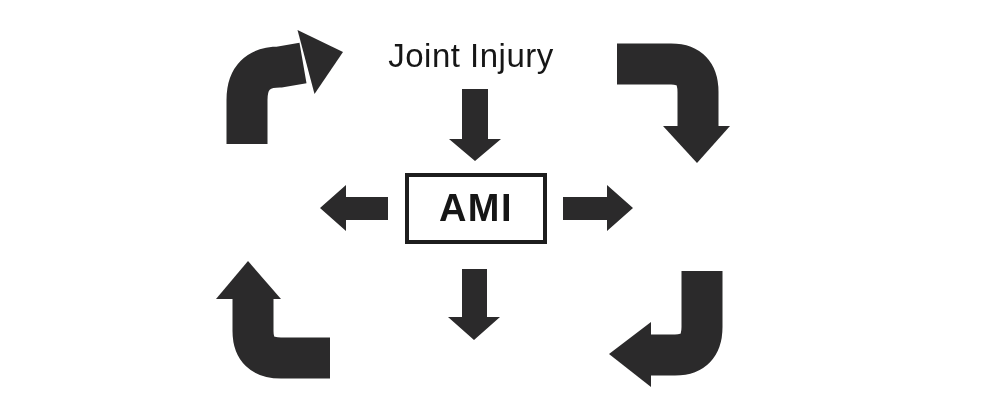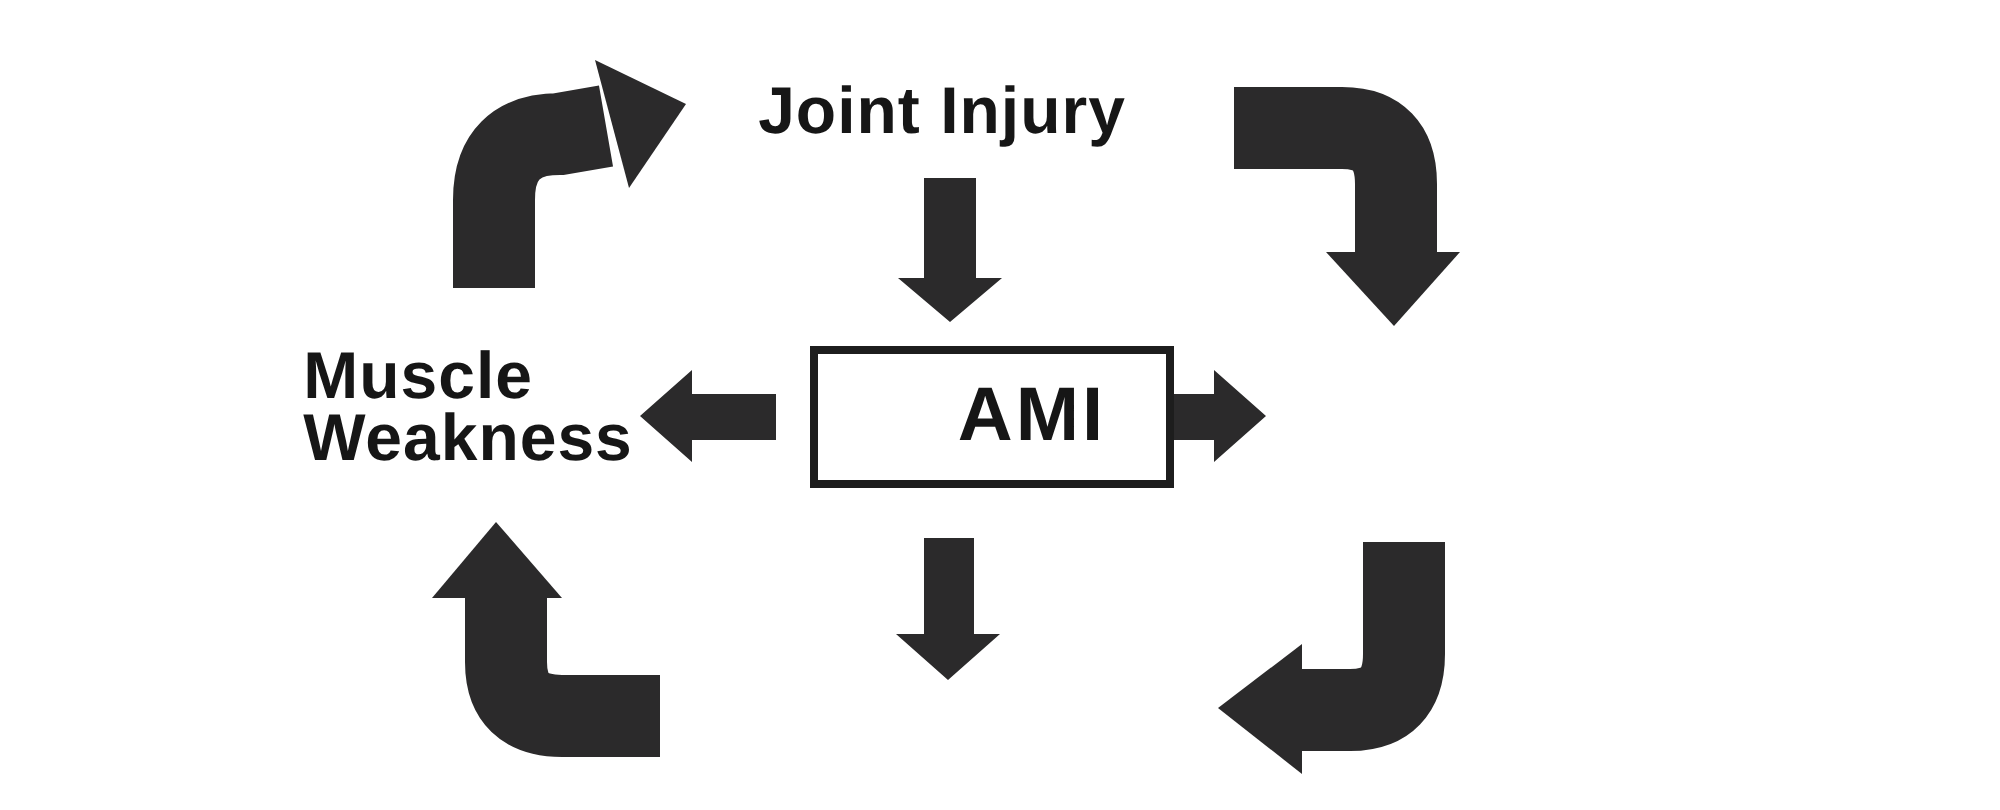--- a/index.html
+++ b/index.html
@@ -29,37 +29,35 @@
   .head, .straight {
     fill: var(--arrow-color, #2b2a2b);
     stroke: none;
   }
   .node-label {
     position: absolute;
     transform: translate(-50%, -50%);
     color: var(--text-color, #161616);
     font-size: 33px;
     line-height: 31px;
-    text-align: left;
+    text-align: right;
     white-space: nowrap;
     letter-spacing: 0.5px;
-    font-weight: bold;
   }
   .center-box {
     position: absolute;
     left: 405px;
     top: 173px;
     width: 134px;
     height: 63px;
     border: 4px solid var(--box-border-color, #1d1d1d);
     background: #ffffff;
     display: flex;
     align-items: center;
     justify-content: center;
-    padding-left: 40px;
   }
   .center-box .abbr {
     color: var(--text-color, #161616);
     font-size: 38px;
     font-weight: bold;
     letter-spacing: 1.5px;
   }
 </style>
 </head>
 <body>
@@ -94,24 +92,20 @@
     <g>
       <path class="straight" d="M633,208 L607,185 L607,197 L563,197 L563,220 L607,220 L607,231 Z"></path>
     </g>
     <g>
       <path class="straight" d="M462,269 H487 V317 H500 L474,340 L448,317 H462 Z"></path>
     </g>
   </svg>
 
   <div class="node-label" style="left:471px; top:55px;">Joint Injury</div>
 
-  <div class="node-label" style="left:234px; top:203px;">
-    <span>Muscle</span><br>
-    <span>Weakness</span>
-  </div>
 
 
 
   <div class="center-box">
     <span class="abbr">AMI</span>
   </div>
 
 </div>
 
 </body></html>

